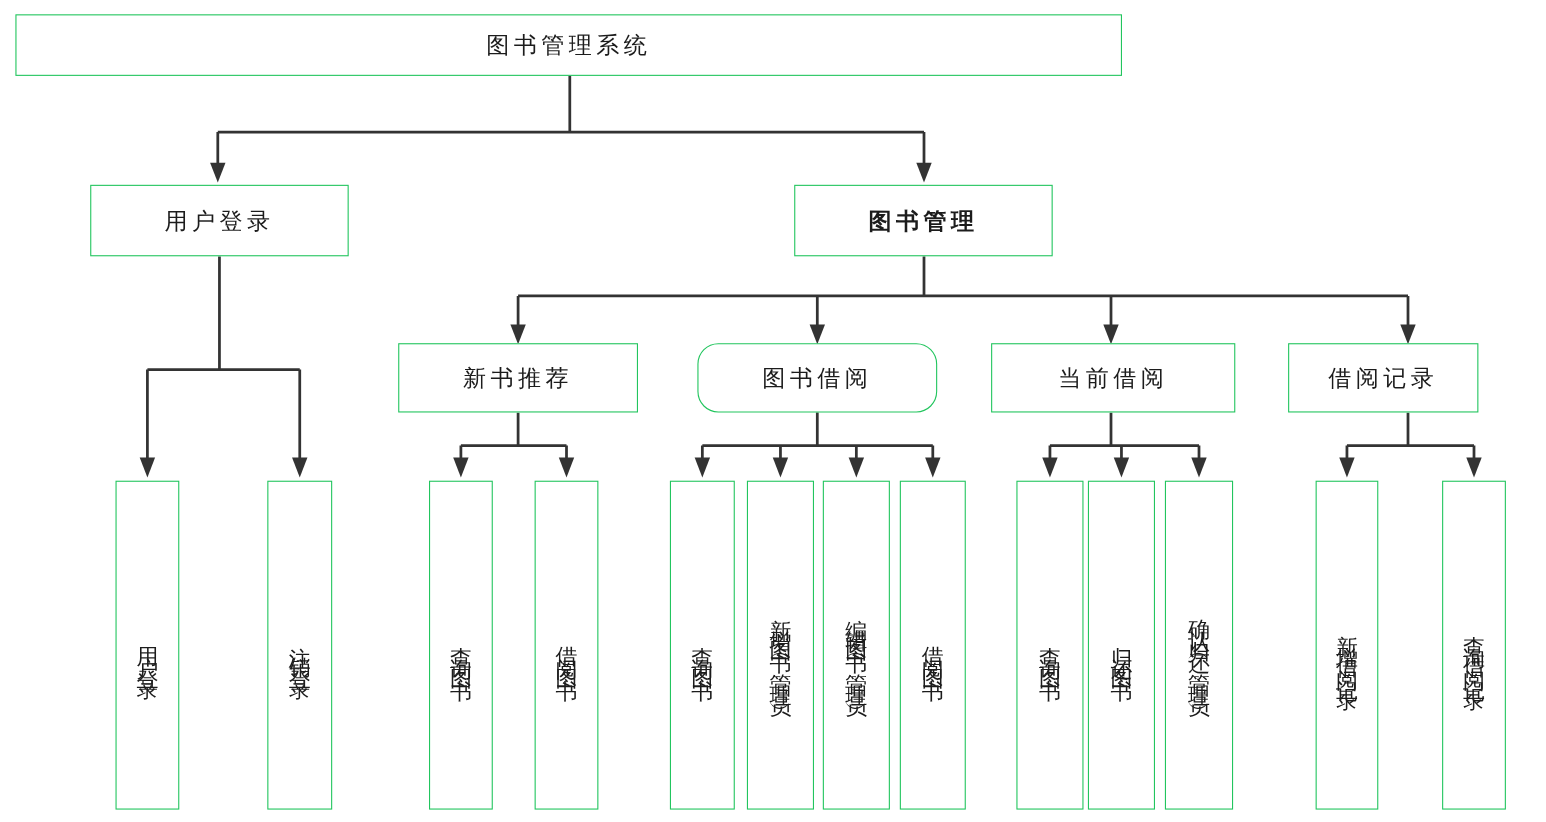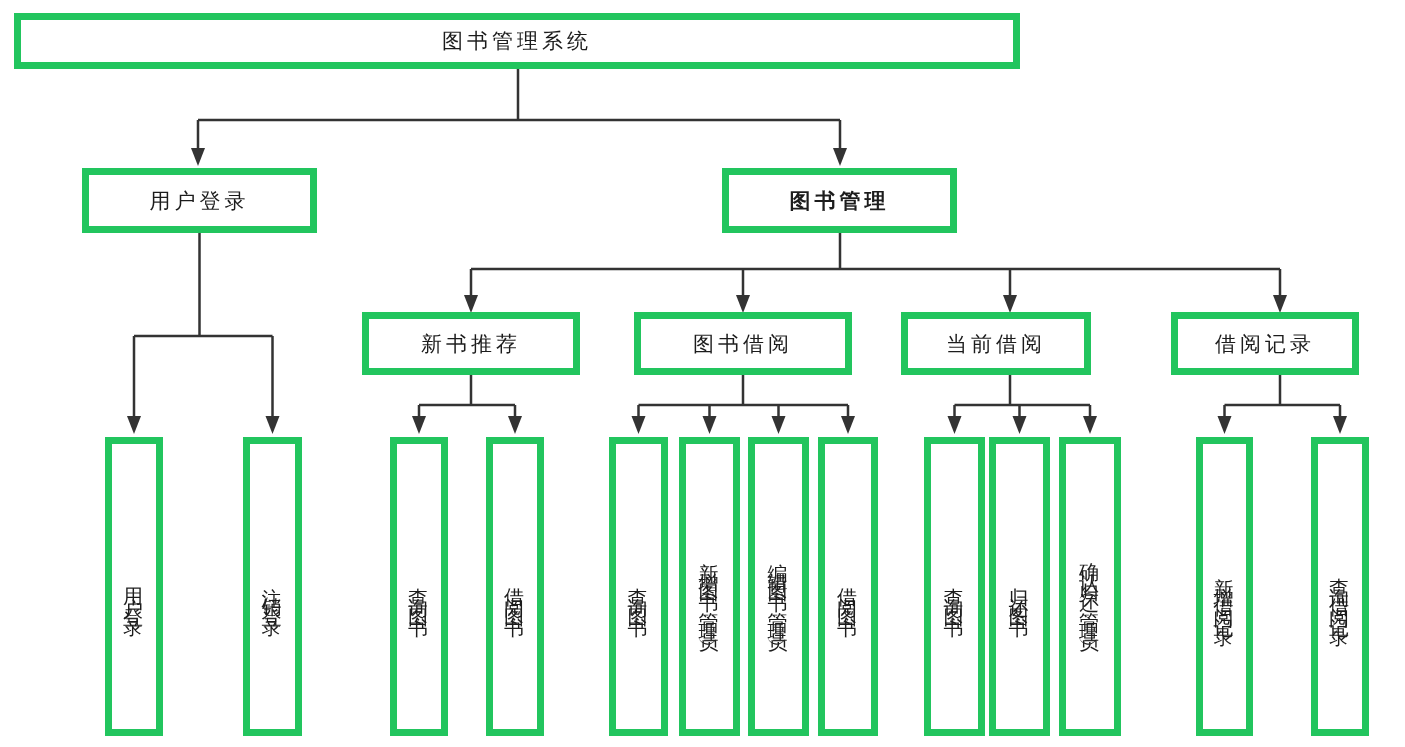--- a/index.html
+++ b/index.html
@@ -16,21 +16,21 @@
     overflow: hidden;
   }
   .stage svg.connectors {
     position: absolute;
     left: 0;
     top: 0;
   }
   .box {
     position: absolute;
     box-sizing: border-box;
-    border: 7px solid #22c55e;
+    border: 1px solid #22c55e;
     background: #ffffff;
     display: flex;
     align-items: center;
     justify-content: center;
     color: #1c1c1c;
     font-size: 21px;
     letter-spacing: 4px;
     white-space: nowrap;
   }
   .vbox {
@@ -111,27 +111,27 @@
   <div class="box" style="left:82px; top:168px; width:235px; height:65px;">
     <span>用户登录</span>
   </div>
   <div class="box" style="left:722px; top:168px; width:235px; height:65px;font-weight:bold;">
     <span>图书管理</span>
   </div>
 
   <div class="box" style="left:362px; top:312px; width:218px; height:63px;">
     <span>新书推荐</span>
   </div>
-  <div class="box" style="left:634px; top:312px; width:218px; height:63px;">
+  <div class="box" style="left:634px; top:312px; width:218px; height:63px;border-radius:19px;">
     <span>图书借阅</span>
   </div>
-  <div class="box" style="left:901px; top:312px; width:190px; height:63px;">
+  <div class="box" style="left:901px; top:312px; width:222px; height:63px;">
     <span>当前借阅</span>
   </div>
-  <div class="box" style="left:1171px; top:312px; width:188px; height:63px;align-items:center;">
+  <div class="box" style="left:1171px; top:312px; width:173px; height:63px;align-items:center;">
     <span>借阅记录</span>
   </div>
 
   <div class="box vbox" style="left:105px; top:437px; width:58px; height:299px;">
     <span class="vtext">用户登录</span>
   </div>
   <div class="box vbox" style="left:243px; top:437px; width:59px; height:299px;">
     <span class="vtext">注销登录</span>
   </div>
 

